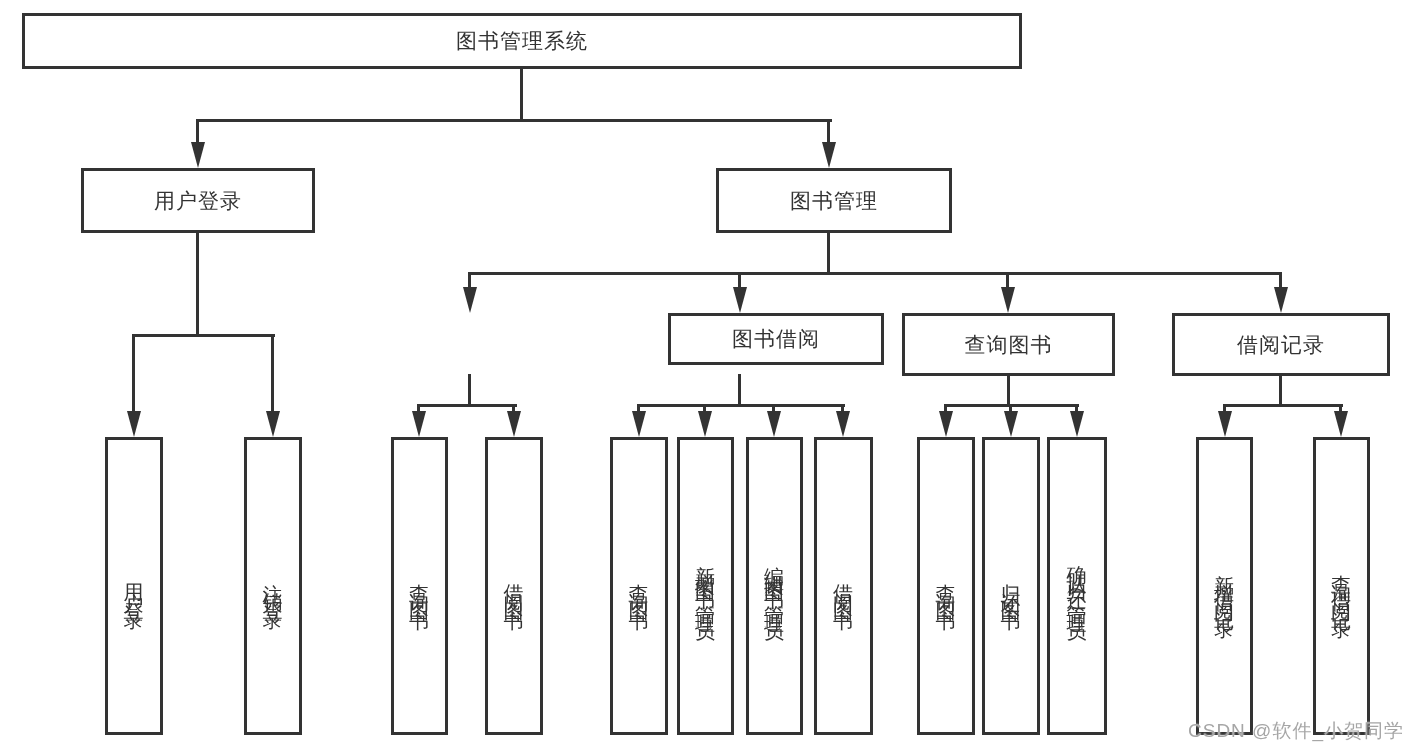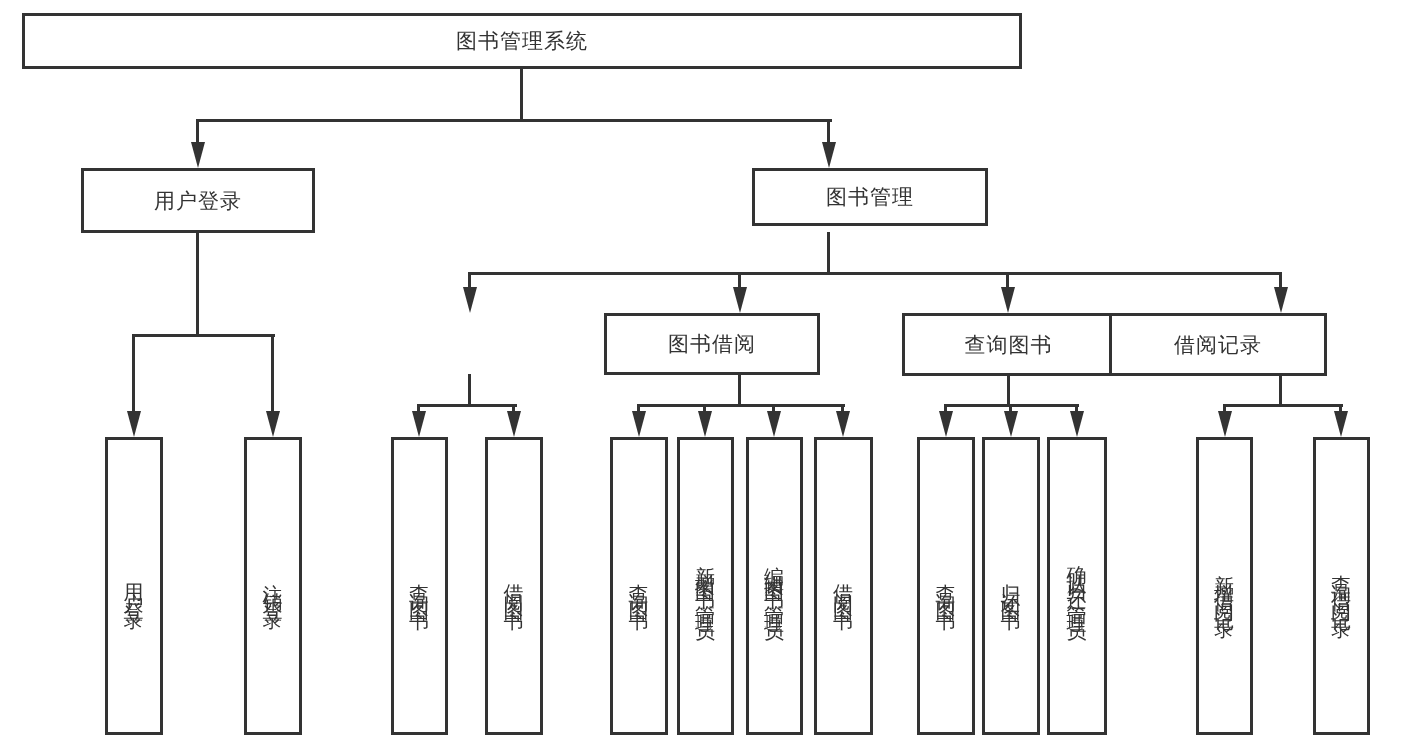--- a/index.html
+++ b/index.html
@@ -53,21 +53,21 @@
   <div class="ln" style="left:520px;top:66px;width:3px;height:56px"></div>
   <div class="ln" style="left:196px;top:119px;width:636px;height:3px"></div>
   <div class="ln" style="left:196px;top:119px;width:3px;height:26px"></div>
   <div class="arr" style="left:191px;top:142px"></div>
   <div class="ln" style="left:827px;top:119px;width:3px;height:26px"></div>
   <div class="arr" style="left:822px;top:142px"></div>
 
   <div class="hbox" style="left:81px;top:168px;width:234px;height:65px">
     <span>用户登录</span>
   </div>
-  <div class="hbox" style="left:752px;top:168px;width:236px;height:58px">
+  <div class="hbox" style="left:716px;top:168px;width:236px;height:65px">
     <span>图书管理</span>
   </div>
 
   <div class="ln" style="left:196px;top:232px;width:3px;height:105px"></div>
   <div class="ln" style="left:132px;top:334px;width:143px;height:3px"></div>
   <div class="ln" style="left:132px;top:334px;width:3px;height:80px"></div>
   <div class="arr" style="left:127px;top:411px"></div>
   <div class="ln" style="left:271px;top:334px;width:3px;height:80px"></div>
   <div class="arr" style="left:266px;top:411px"></div>
 
@@ -75,27 +75,27 @@
   <div class="ln" style="left:468px;top:272px;width:814px;height:3px"></div>
   <div class="ln" style="left:468px;top:272px;width:3px;height:18px"></div>
   <div class="arr" style="left:463px;top:287px"></div>
   <div class="ln" style="left:738px;top:272px;width:3px;height:18px"></div>
   <div class="arr" style="left:733px;top:287px"></div>
   <div class="ln" style="left:1006px;top:272px;width:3px;height:18px"></div>
   <div class="arr" style="left:1001px;top:287px"></div>
   <div class="ln" style="left:1279px;top:272px;width:3px;height:18px"></div>
   <div class="arr" style="left:1274px;top:287px"></div>
 
-  <div class="hbox" style="left:604px;top:313px;width:216px;height:62px">
+  <div class="hbox" style="left:668px;top:313px;width:216px;height:52px">
     <span>图书借阅</span>
   </div>
   <div class="hbox" style="left:902px;top:313px;width:213px;height:63px">
     <span>查询图书</span>
   </div>
-  <div class="hbox" style="left:1109px;top:313px;width:218px;height:63px">
+  <div class="hbox" style="left:1172px;top:313px;width:218px;height:63px">
     <span>借阅记录</span>
   </div>
 
   <div class="ln" style="left:468px;top:374px;width:3px;height:33px"></div>
   <div class="ln" style="left:418px;top:404px;width:99px;height:3px"></div>
   <div class="ln" style="left:417px;top:404px;width:3px;height:12px"></div>
   <div class="arr" style="left:412px;top:411px"></div>
   <div class="ln" style="left:512px;top:404px;width:3px;height:12px"></div>
   <div class="arr" style="left:507px;top:411px"></div>
 
@@ -163,14 +163,15 @@
     <span>确认归还（管理员）</span>
   </div>
 
   <div class="leaf" style="left:1196px;width:57px">
     <span>新增借阅记录</span>
   </div>
   <div class="leaf" style="left:1313px;width:57px">
     <span>查询借阅记录</span>
   </div>
 
+  <div class="watermark">CSDN @软件_小贺同学</div>
 
 </div>
 
 </body></html>

